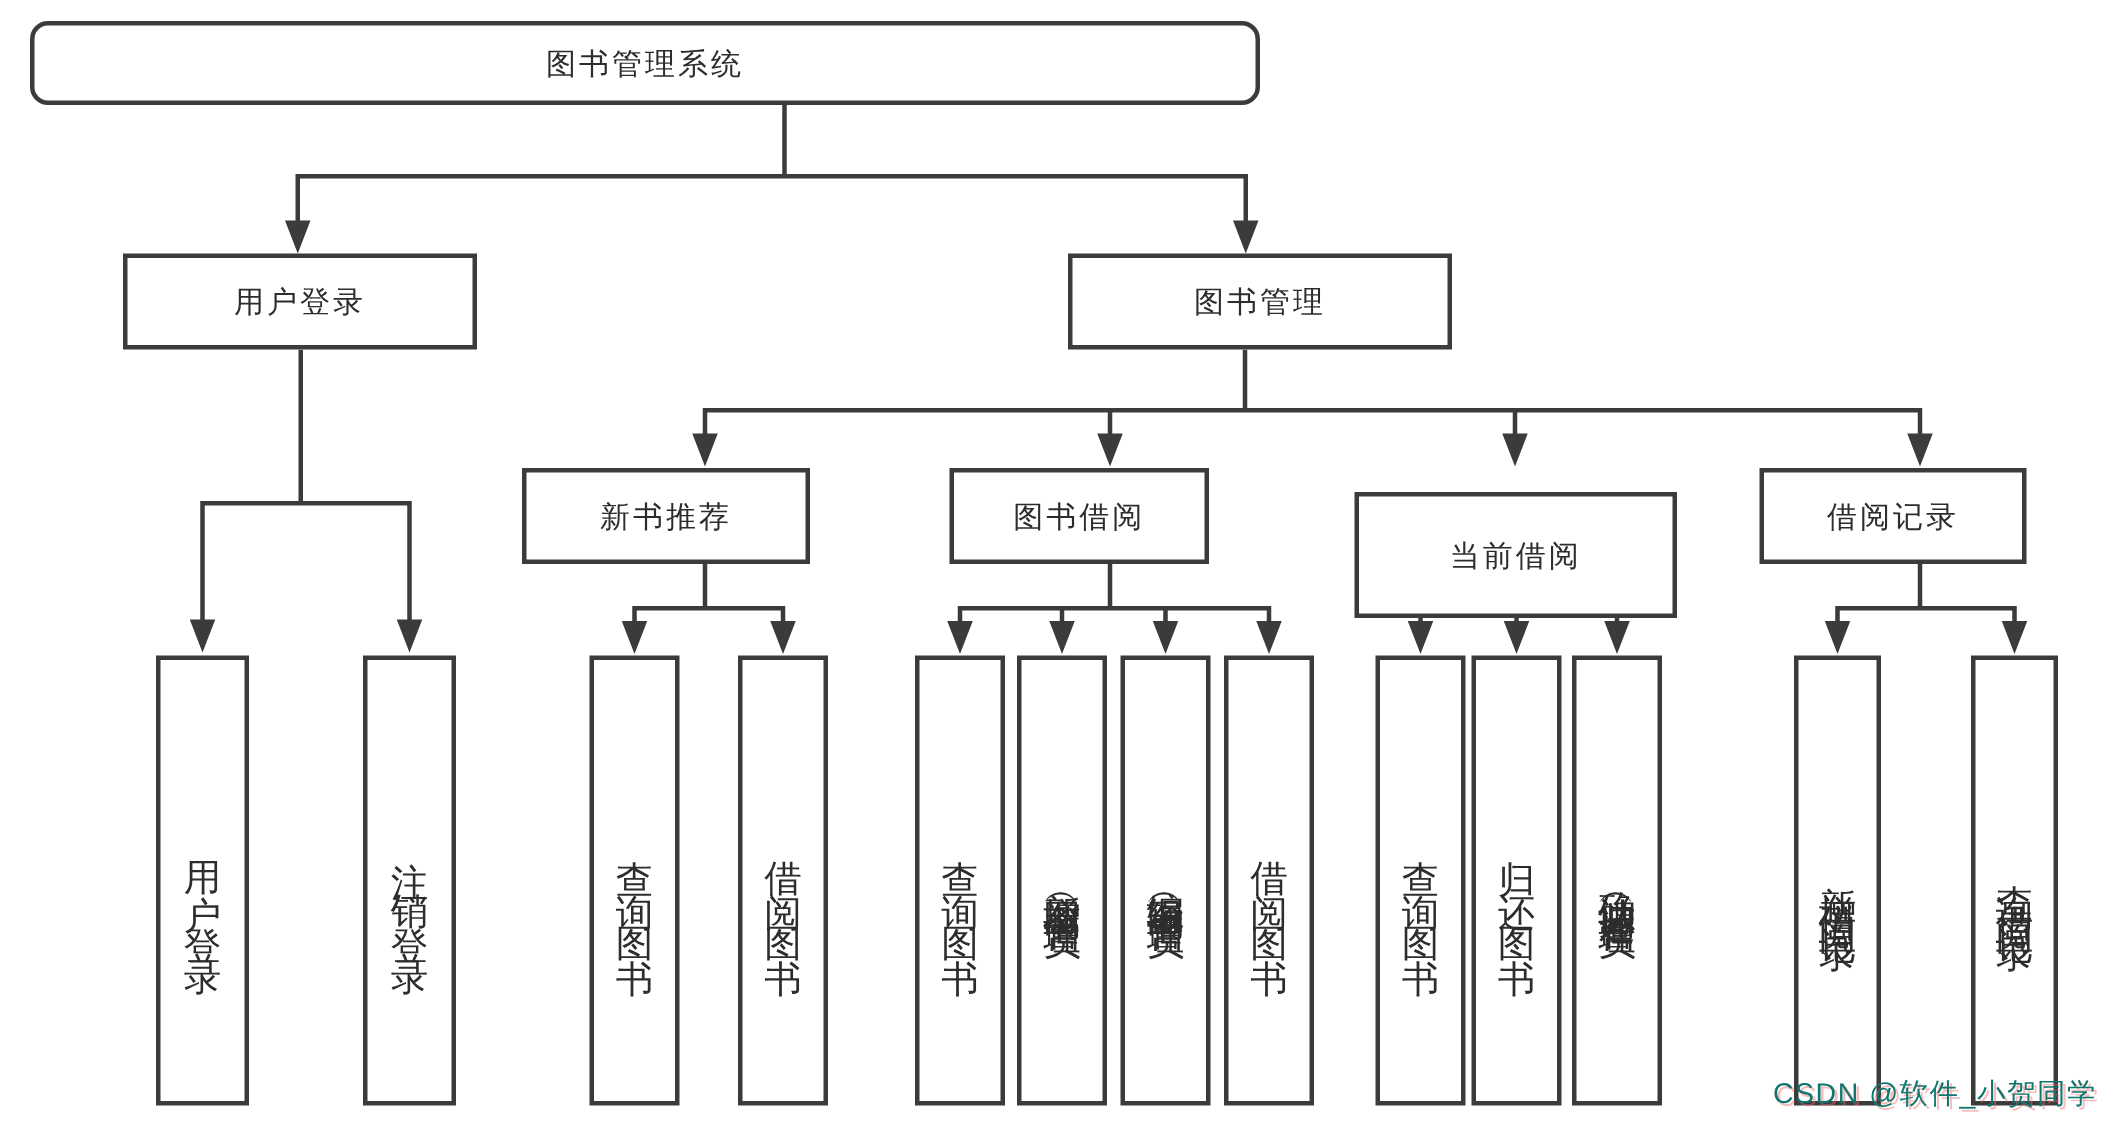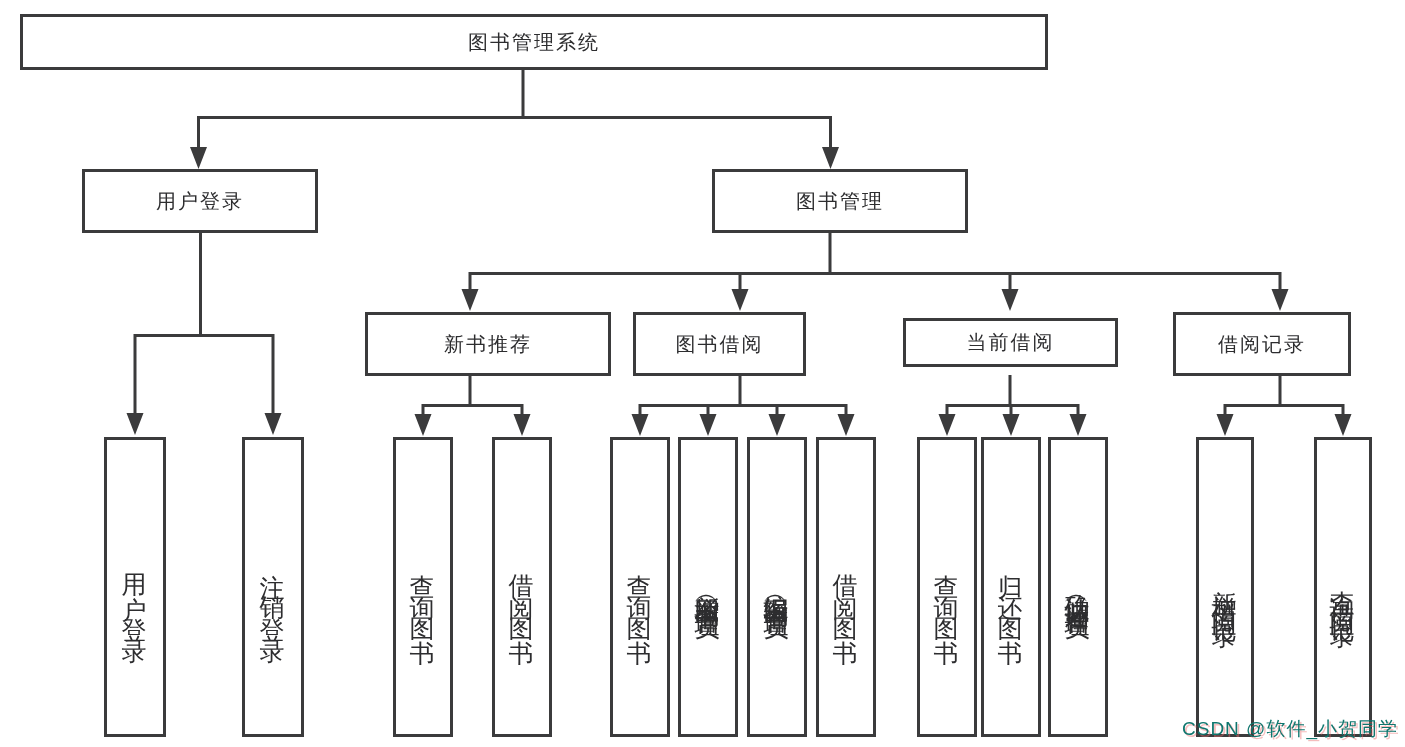--- a/index.html
+++ b/index.html
@@ -110,28 +110,28 @@
              M699.5 414 L716.5 414 L708 436 Z
              M768.5 414 L785.5 414 L777 436 Z
              M837.5 414 L854.5 414 L846 436 Z
              M938.5 414 L955.5 414 L947 436 Z
              M1002.5 414 L1019.5 414 L1011 436 Z
              M1069.5 414 L1086.5 414 L1078 436 Z
              M1216.5 414 L1233.5 414 L1225 436 Z
              M1334.5 414 L1351.5 414 L1343 436 Z"></path>
   </svg>
 
-  <div class="node h-node" style="left:20px; top:14px; width:1028px; height:56px;">图书管理系统</div>
+  <div class="node h-node" style="left:20px; top:14px; width:820px; height:56px;border-radius:12px;">图书管理系统</div>
 
   <div class="node h-node" style="left:82px; top:169px; width:236px; height:64px;">用户登录</div>
   <div class="node h-node" style="left:712px; top:169px; width:256px; height:64px;">图书管理</div>
 
-  <div class="node h-node" style="left:365px; top:312px; width:246px; height:64px;">新书推荐</div>
+  <div class="node h-node" style="left:348px; top:312px; width:192px; height:64px;">新书推荐</div>
   <div class="node h-node" style="left:633px; top:312px; width:173px; height:64px;">图书借阅</div>
-  <div class="node h-node" style="left:903px; top:318px; width:215px; height:49px;">当前借阅</div>
+  <div class="node h-node" style="left:903px; top:328px; width:215px; height:84px;">当前借阅</div>
   <div class="node h-node" style="left:1173px; top:312px; width:178px; height:64px;text-align:right;">借阅记录</div>
 
   <div class="node leaf ls-wide" style="left:104px; top:437px; width:62px; height:300px;">
     <span>用户登录</span>
   </div>
   <div class="node leaf ls-wide" style="left:242px; top:437px; width:62px; height:300px;">
     <span>注销登录</span>
   </div>
 
   <div class="node leaf ls-wide" style="left:393px; top:437px; width:60px; height:300px;">

